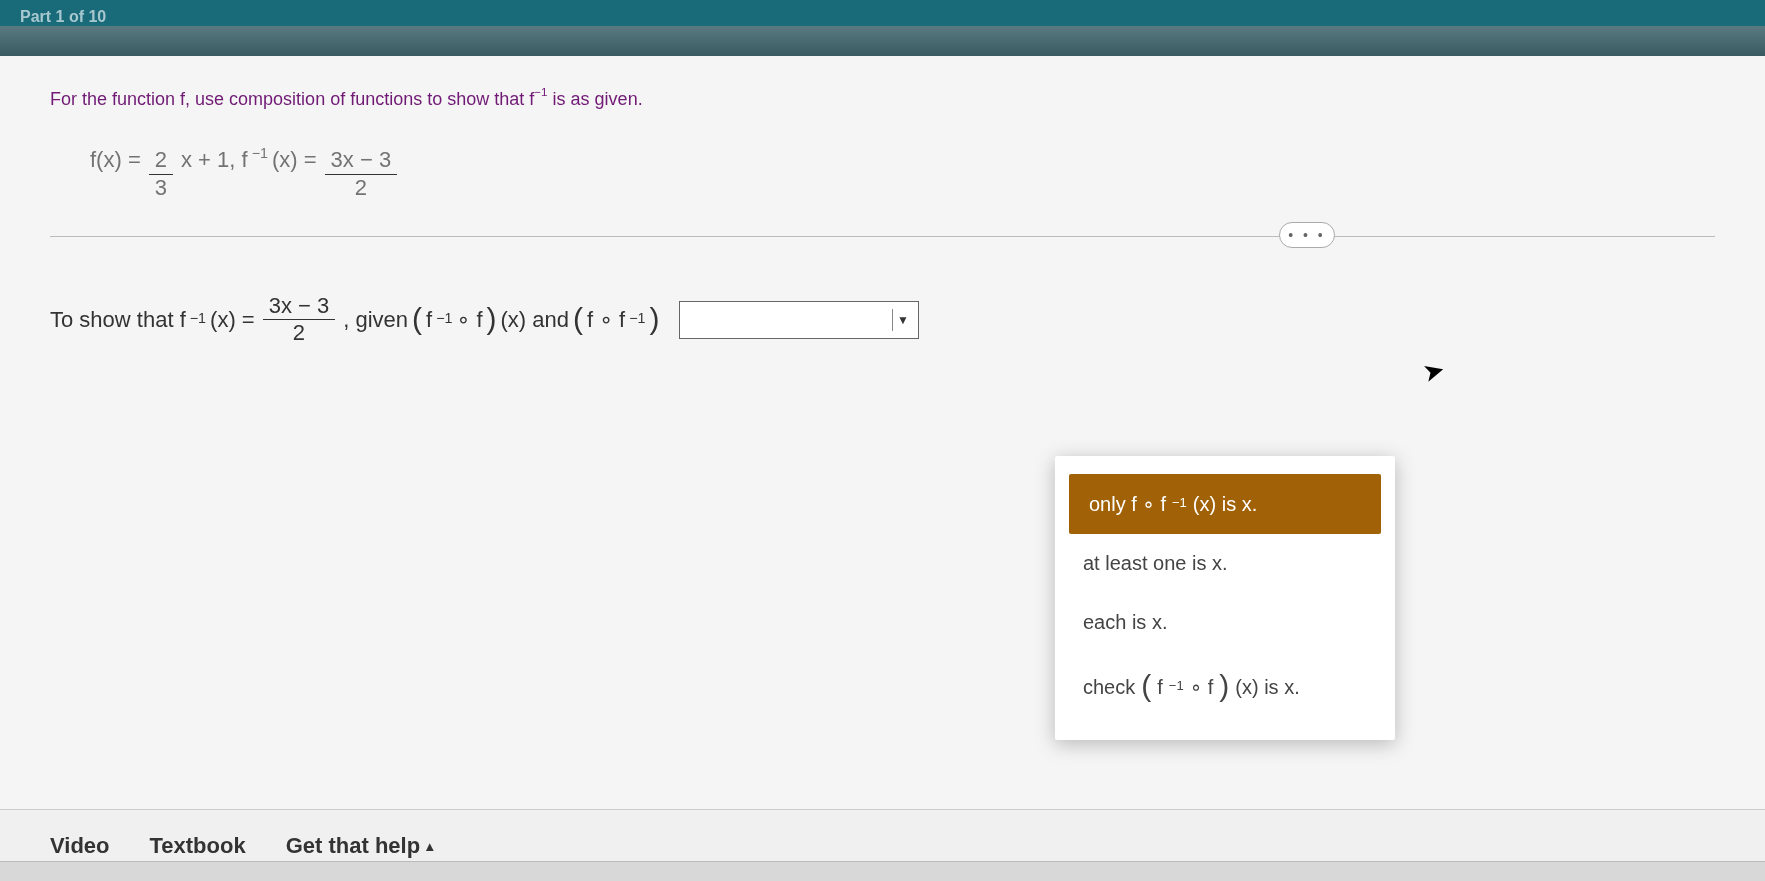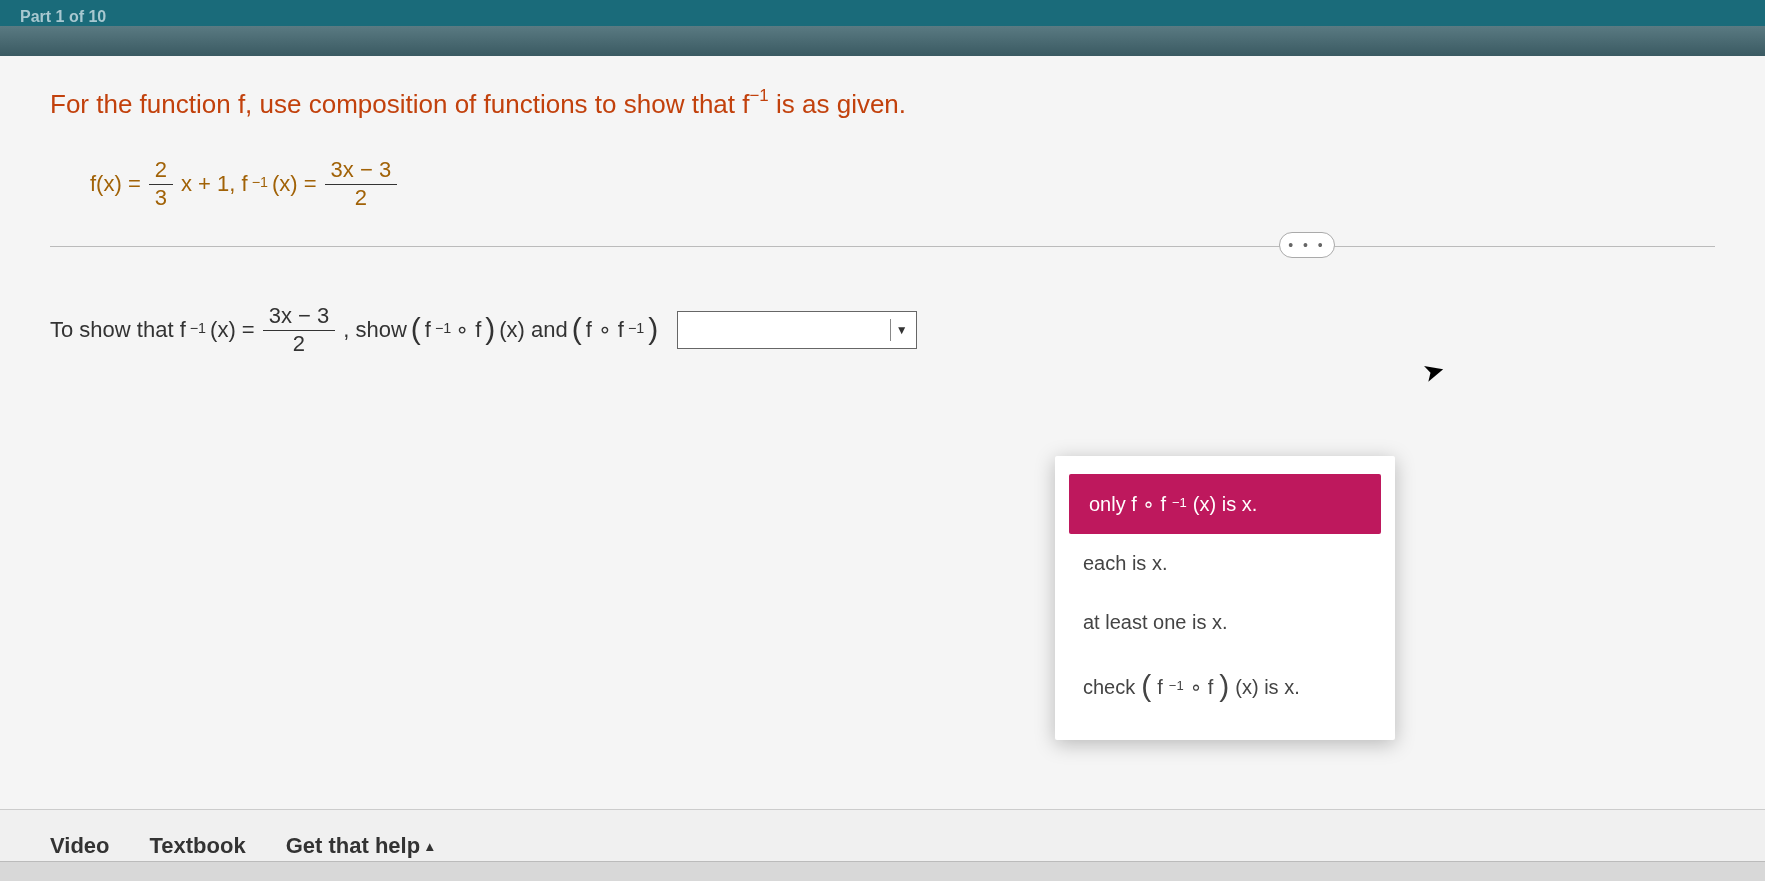--- a/index.html
+++ b/index.html
@@ -28,30 +28,30 @@
     width: 100%;
   }
   .content-area {
     background: #f5f5f5;
     margin: 0;
     padding: 30px 50px 0 50px;
     height: calc(100% - 56px - 60px);
     position: relative;
   }
   .question-text {
-    color: #c2410c;
-    font-size: 26px;
+    color: #701a75;
+    font-size: 18px;
     line-height: 1.4;
   }
   .math-line {
     margin: 35px 0 35px 40px;
     font-size: 22px;
-    color: #a16207;
-    display: flex;
-    align-items: center;
+    color: #737373;
+    display: flex;
+    align-items: flex-start;
     gap: 4px;
   }
   .frac {
     display: inline-flex;
     flex-direction: column;
     align-items: center;
     vertical-align: middle;
     margin: 0 4px;
   }
   .frac .num { border-bottom: 1.5px solid #333; padding: 0 6px; line-height:1.2;}
@@ -127,21 +127,21 @@
   .dropdown-item {
     padding: 18px 28px;
     font-size: 20px;
     color: #444;
     cursor: pointer;
     display: flex;
     align-items: center;
     gap: 6px;
   }
   .dropdown-item.highlighted {
-    background: #be185d;
+    background: #a16207;
     color: #fff;
     margin: 0 14px;
     border-radius: 2px;
     padding: 18px 20px;
   }
   .bottom-bar {
     position: absolute;
     bottom: 0;
     left: 0;
     right: 0;
@@ -220,21 +220,21 @@
   </div>
 
   <div class="answer-line">
     <span>To show that f</span>
       <span class="sup">−1</span>
       <span>(x) =</span>
     <span class="frac">
       <span class="num">3x − 3</span>
       <span class="den">2</span>
     </span>
-    <span>, show </span>
+    <span>, given </span>
     <span class="paren">(</span>
       <span>f</span>
       <span class="sup">−1</span>
       <span> ∘ f</span>
       <span class="paren">)</span>
     <span>(x) and </span>
     <span class="paren">(</span>
       <span>f ∘ f</span>
       <span class="sup">−1</span>
       <span class="paren">)</span>
@@ -249,24 +249,24 @@
 
   <div class="cursor-arrow">➤</div>
 
   <div class="dropdown-menu">
     <div class="dropdown-item highlighted">
       <span>only   f ∘ f</span>
         <span class="sup">−1</span>
         <span>  (x) is x.</span>
     </div>
     <div class="dropdown-item">
+      <span>at least one is x.</span>
+    </div>
+    <div class="dropdown-item">
       <span>each is x.</span>
-    </div>
-    <div class="dropdown-item">
-      <span>at least one is x.</span>
     </div>
     <div class="dropdown-item">
       <span>check </span>
         <span class="paren">(</span>
         <span>f</span>
         <span class="sup">−1</span>
         <span> ∘ f</span>
         <span class="paren">)</span>
         <span>(x) is x.</span>
     </div>

